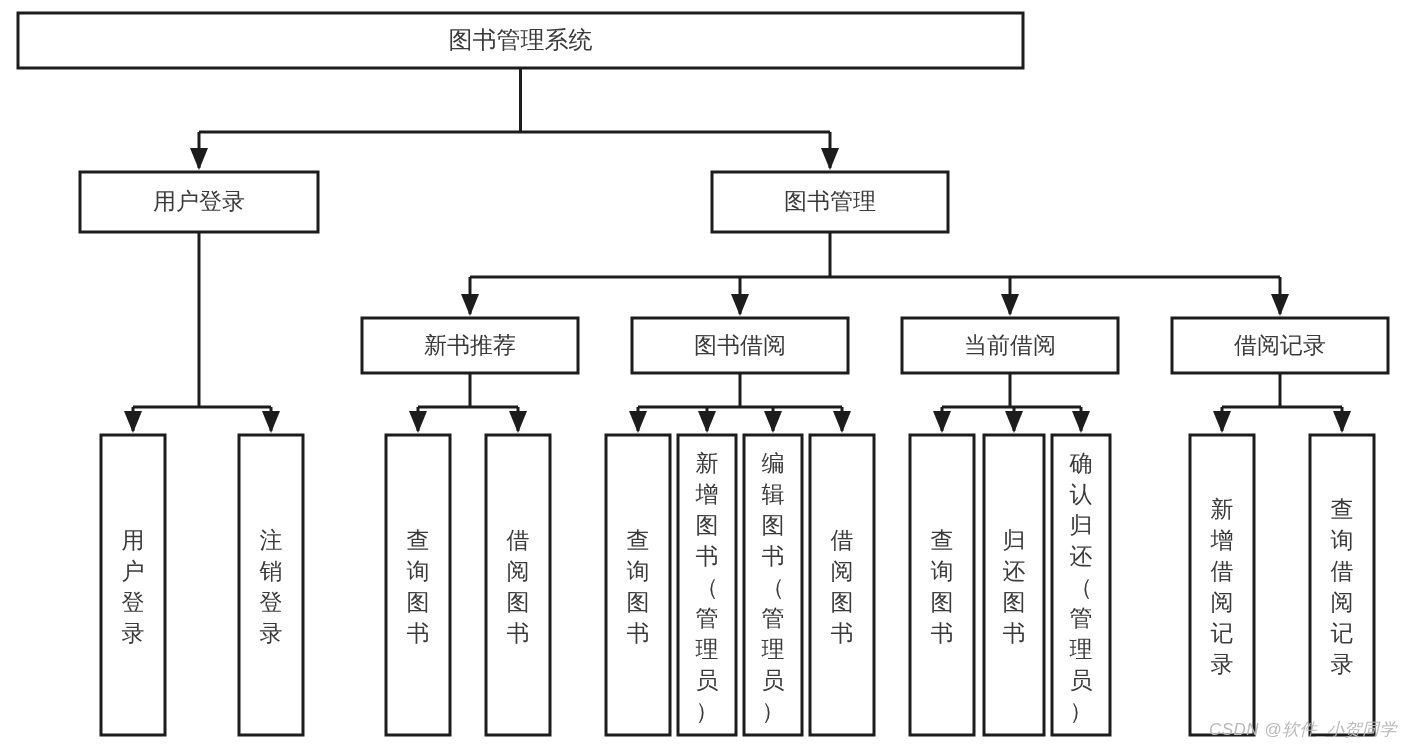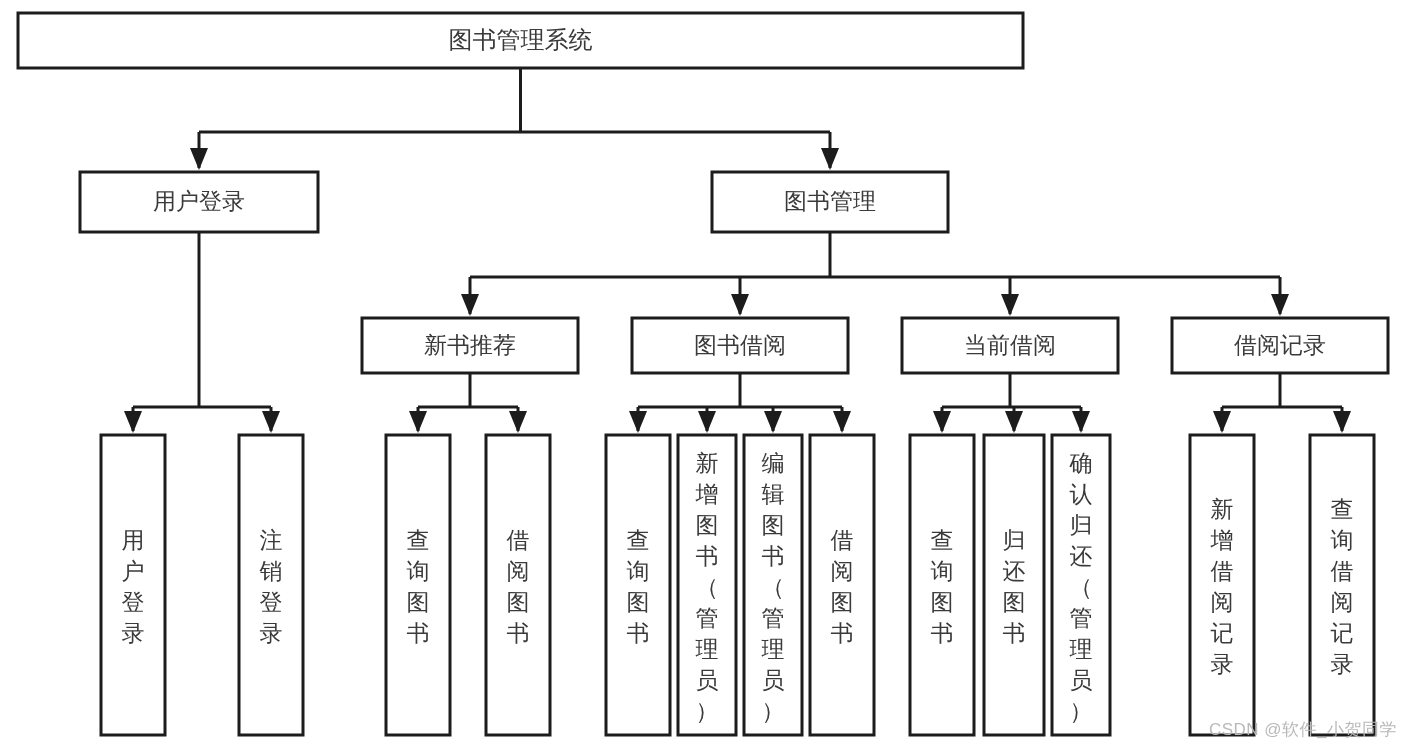--- a/index.html
+++ b/index.html
@@ -60,20 +60,21 @@
   }
   .watermark {
     position: absolute;
     right: 8px;
     bottom: 6px;
     font-family: "Liberation Sans", sans-serif;
     font-size: 17px;
     color: #b9b9b9;
     white-space: nowrap;
     letter-spacing: 0.5px;
+    font-style: italic;
   }
 </style>
 </head>
 <body>
 
 <div id="diagram-root">
   <svg id="diagram-svg" width="1405" height="747" viewBox="0 0 1405 747" xmlns="http://www.w3.org/2000/svg">
       <line x1="520.5" y1="68" x2="520.5" y2="132" class="connector"></line>
       <line x1="199" y1="132" x2="830" y2="132" class="connector"></line>
       <line x1="199" y1="132" x2="199" y2="168" class="connector"></line>

